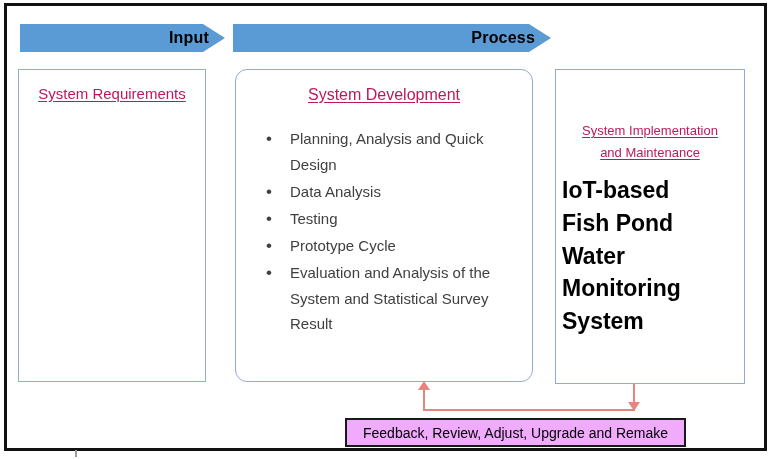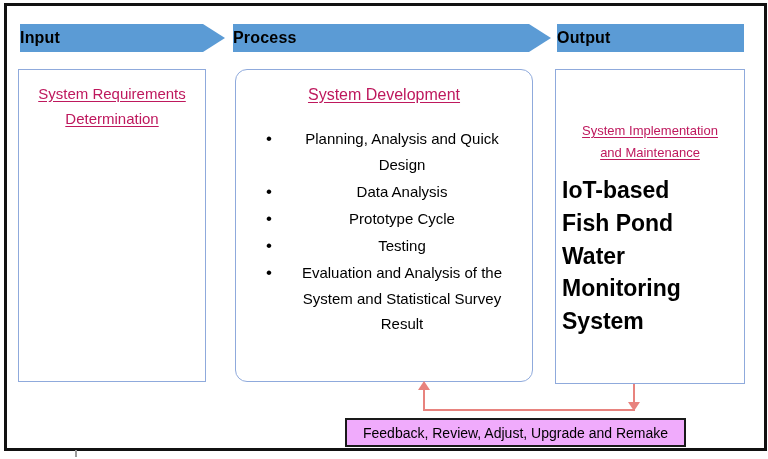--- a/index.html
+++ b/index.html
@@ -44,21 +44,21 @@
     background: #9a9a9a;
   }
 
   
   .banner {
     position: absolute;
     height: 28px;
     background: #5B9BD5;
     display: flex;
     align-items: center;
-    justify-content: flex-start;
+    justify-content: flex-end;
     color: #000000;
     font-weight: bold;
     font-size: 16px;
     letter-spacing: .2px;
   }
   .banner.arrow {
     
     clip-path: polygon(0 0, calc(100% - 22px) 0, 100% 50%, calc(100% - 22px) 100%, 0 100%);
   }
   .banner .banner-text { padding-right: 16px; }
@@ -96,22 +96,21 @@
   #panel-output .panel-heading { margin-top: 50px; font-size: 13px; line-height: 1.7; }
 
   
   ul.bullets {
     margin: 0;
     padding: 0;
     list-style: none;
   }
   ul.bullets li {
     position: relative;
-    color: #000000;
-    text-align: center;
+    color: #404040;
   }
   ul.bullets li::before {
     content: "\2022";
     position: absolute;
     left: 0;
     top: -1px;
     font-size: 15px;
     line-height: inherit;
   }
 
@@ -217,40 +216,36 @@
   <div class="stray-tick"></div>
 
   <div class="banner arrow" id="banner-input">
     <span class="banner-text">Input</span>
   </div>
 
   <div class="banner arrow" id="banner-process">
     <span class="banner-text">Process</span>
   </div>
 
-  <div class="banner plain" id="banner-output">
-    <span class="banner-text">Output</span>
-  </div>
 
   <div class="panel" id="panel-input">
     <div class="panel-heading">
       <span>System Requirements</span><br>
-      <span>Determination</span>
     </div>
   </div>
 
   <div class="panel" id="panel-process">
     <div class="panel-heading">
       <span>System Development</span>
     </div>
     <ul class="bullets" id="list-process">
       <li>Planning, Analysis and Quick Design</li>
       <li>Data Analysis</li>
+      <li>Testing</li>
       <li>Prototype Cycle</li>
-      <li>Testing</li>
       <li>Evaluation and Analysis of the System and Statistical Survey Result</li>
     </ul>
   </div>
 
   <div class="panel" id="panel-output">
     <div class="panel-heading">
       <span>System Implementation</span><br>
       <span>and Maintenance</span>
     </div>
     <div class="output-title">

